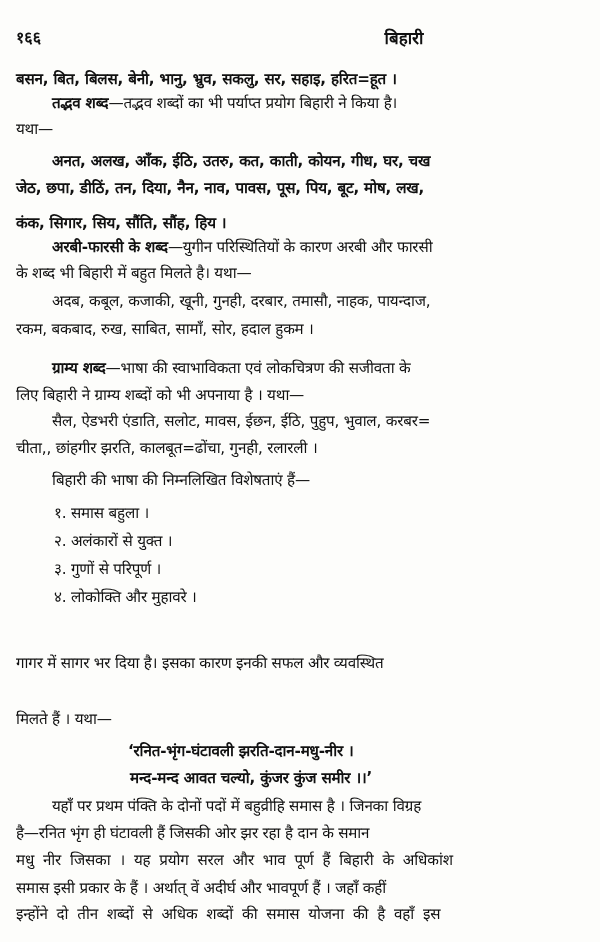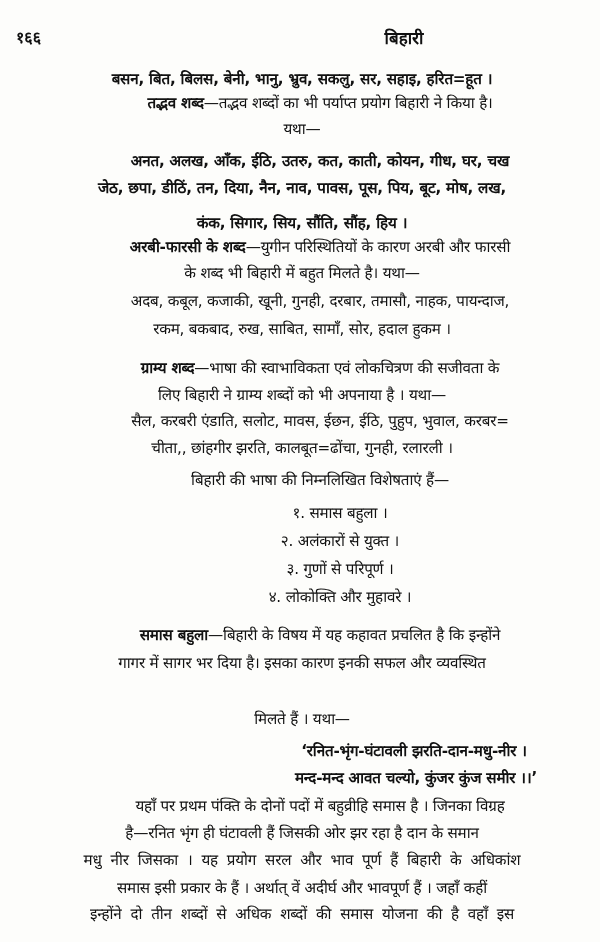--- a/index.html
+++ b/index.html
@@ -13,21 +13,20 @@
       overflow: hidden;
       position: relative;
       font-family: "DejaVu Sans", sans-serif;
       color: #111;
     }
     .page {
       position: absolute;
       left: 0; top: 0;
       width: 600px; height: 942px;
       background: #fdfdfb;
-      text-align: center;
     }
     .header {
       position: absolute;
       top: 26px;
       left: 16px;
       right: 16px;
       height: 26px;
       font-weight: bold;
       font-size: 16px;
     }
@@ -84,44 +83,41 @@
     <span class="b">अरबी-फारसी के शब्द</span><span>—युगीन परिस्थितियों के कारण अरबी और फारसी</span>
   </div>
   <div class="line" style="top:262px;">के शब्द भी बिहारी में बहुत मिलते है। यथा—</div>
   <div class="line indent" style="top:290px;">अदब, कबूल, कजाकी, खूनी, गुनही, दरबार, तमासौ,  नाहक,  पायन्दाज,</div>
   <div class="line" style="top:318px;">रकम, बकबाद, रुख, साबित, सामाँ, सोर, हदाल हुकम ।</div>
 
   <div class="line indent" style="top:357px;">
     <span class="b">ग्राम्य शब्द</span><span>—भाषा की स्वाभाविकता एवं  लोकचित्रण  की सजीवता के</span>
   </div>
   <div class="line" style="top:384px;">लिए बिहारी ने ग्राम्य शब्दों को भी अपनाया है ।  यथा—</div>
-  <div class="line indent" style="top:410px;">सैल, करबरी एंडाति, सलोट, मावस, ईछन, ईठि, पुहुप, भुवाल, करबर=</div>
+  <div class="line indent" style="top:410px;">सैल, ऐडभरी एंडाति, सलोट, मावस, ईछन, ईठि, पुहुप, भुवाल, करबर=</div>
   <div class="line" style="top:437px;">चीता,, छांहगीर झरति, कालबूत=ढोंचा, गुनही, रलारली ।</div>
   <div class="line indent" style="top:469px;">बिहारी की भाषा की निम्नलिखित विशेषताएं हैं—</div>
 
   <div class="line list" style="top:502px;">
     <span>१.</span>
     <span>समास बहुला ।</span>
   </div>
   <div class="line list" style="top:530px;">
     <span>२.</span>
     <span>अलंकारों से युक्त ।</span>
   </div>
   <div class="line list" style="top:558px;">
     <span>३.</span>
     <span>गुणों से परिपूर्ण ।</span>
   </div>
   <div class="line list" style="top:586px;">
     <span>४.</span>
     <span>लोकोक्ति और मुहावरे ।</span>
   </div>
 
-  <div class="line indent" style="top:624px;">
-    <span class="b">समास बहुला</span><span>—बिहारी के विषय में यह कहावत  प्रचलित है कि इन्होंने</span>
-  </div>
   <div class="line" style="top:652px;">गागर में सागर भर दिया है।  इसका कारण  इनकी  सफल और  व्यवस्थित</div>
   <div class="line" style="top:708px;">मिलते हैं । यथा—</div>
 
   <div class="line verse1 b" style="top:740px;">‘रनित-भृंग-घंटावली     झरति-दान-मधु-नीर ।</div>
   <div class="line verse2 b" style="top:767px;">मन्द-मन्द आवत चल्यो, कुंजर कुंज समीर ।।’</div>
 
   <div class="line indent" style="top:795px;">यहाँ पर प्रथम पंक्ति के दोनों पदों में बहुव्रीहि समास है । जिनका विग्रह</div>
   <div class="line" style="top:822px;">है—रनित भृंग ही घंटावली हैं  जिसकी  ओर  झर  रहा है  दान के समान</div>
   <div class="line" style="top:850px;font-family:Liberation Mono, monospace;">मधु नीर जिसका ।  यह प्रयोग सरल और भाव पूर्ण हैं  बिहारी  के अधिकांश</div>
   <div class="line" style="top:877px;">समास इसी प्रकार के हैं ।  अर्थात् वें  अदीर्घ  और  भावपूर्ण हैं ।  जहाँ कहीं</div>

